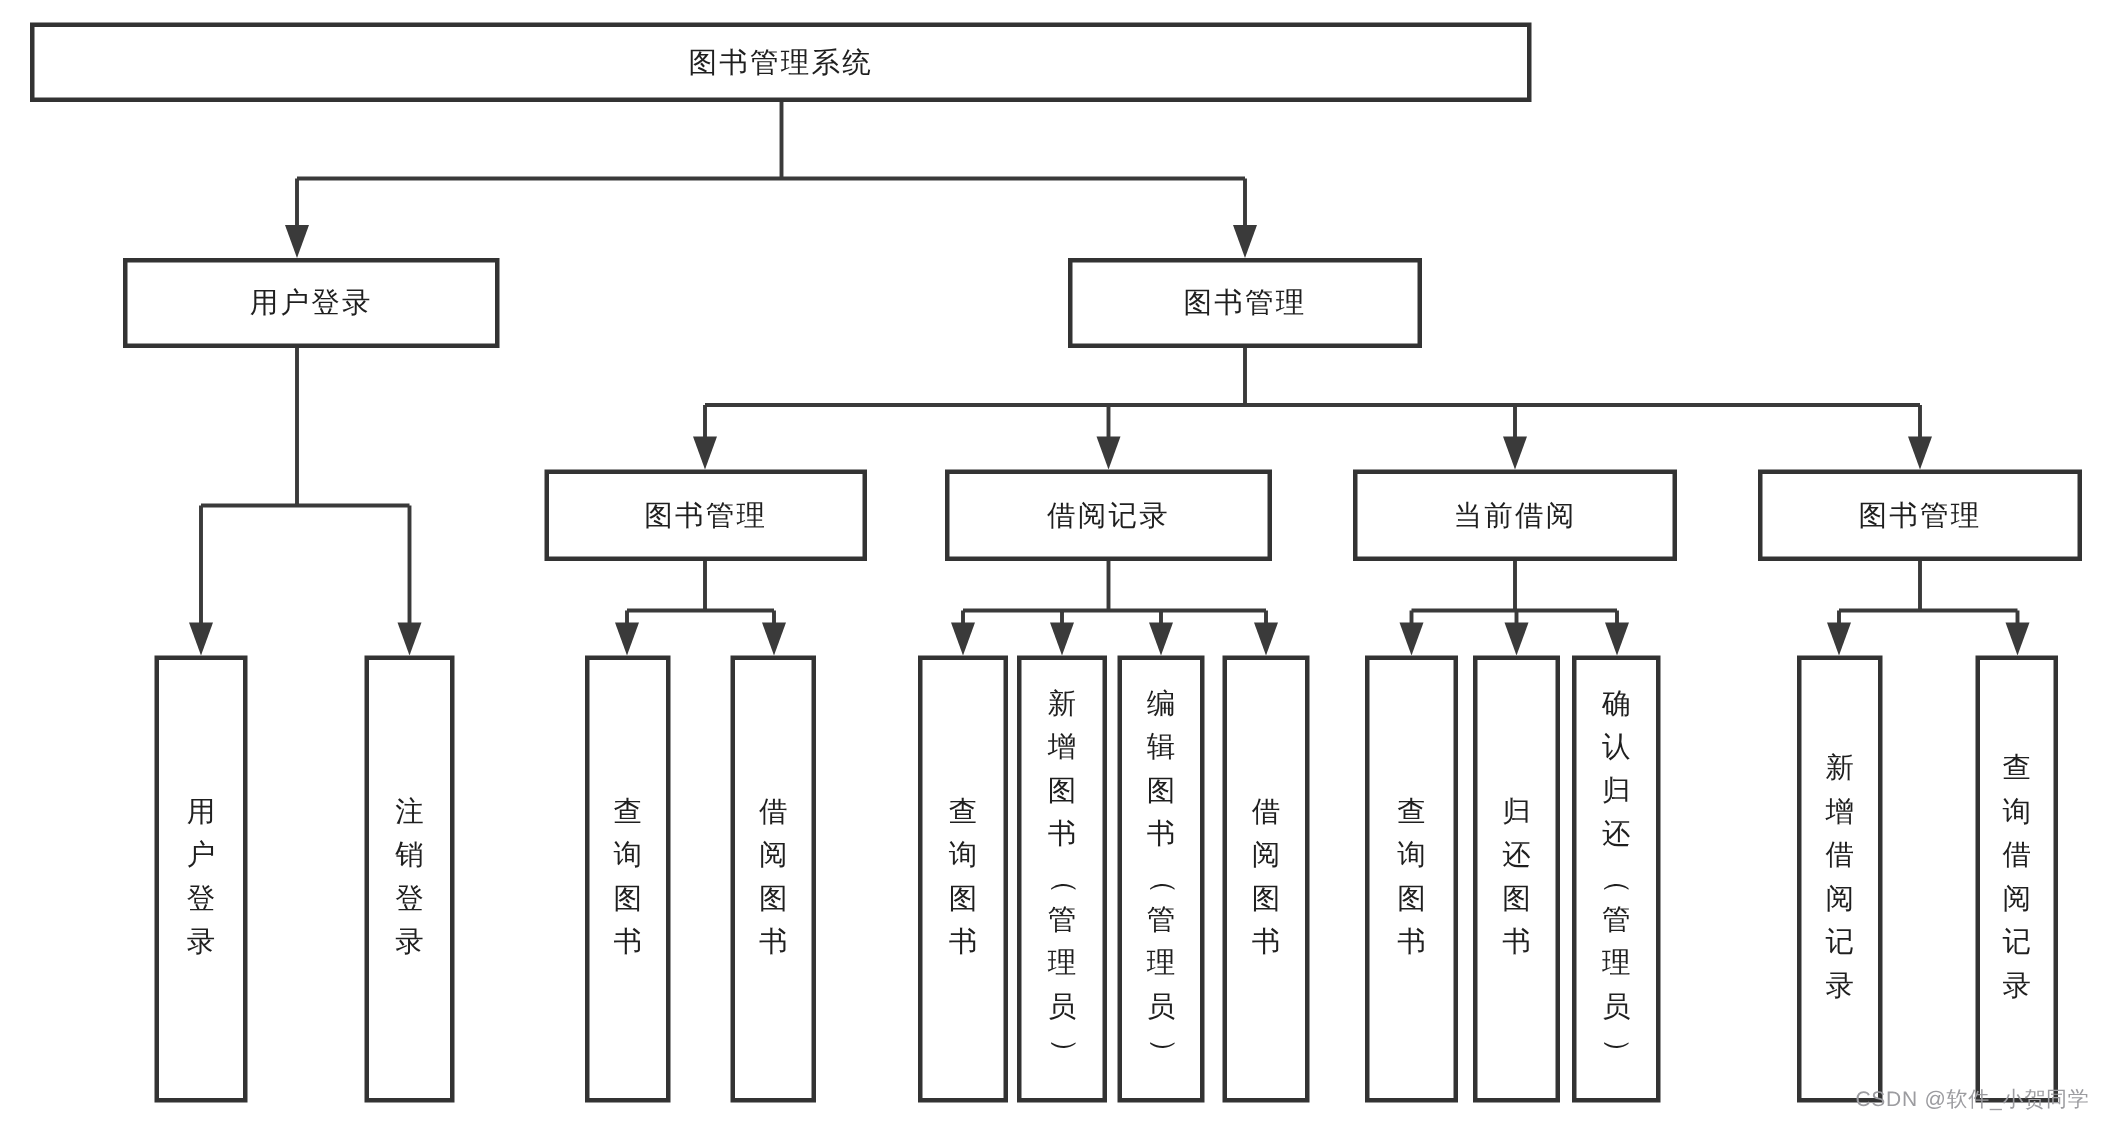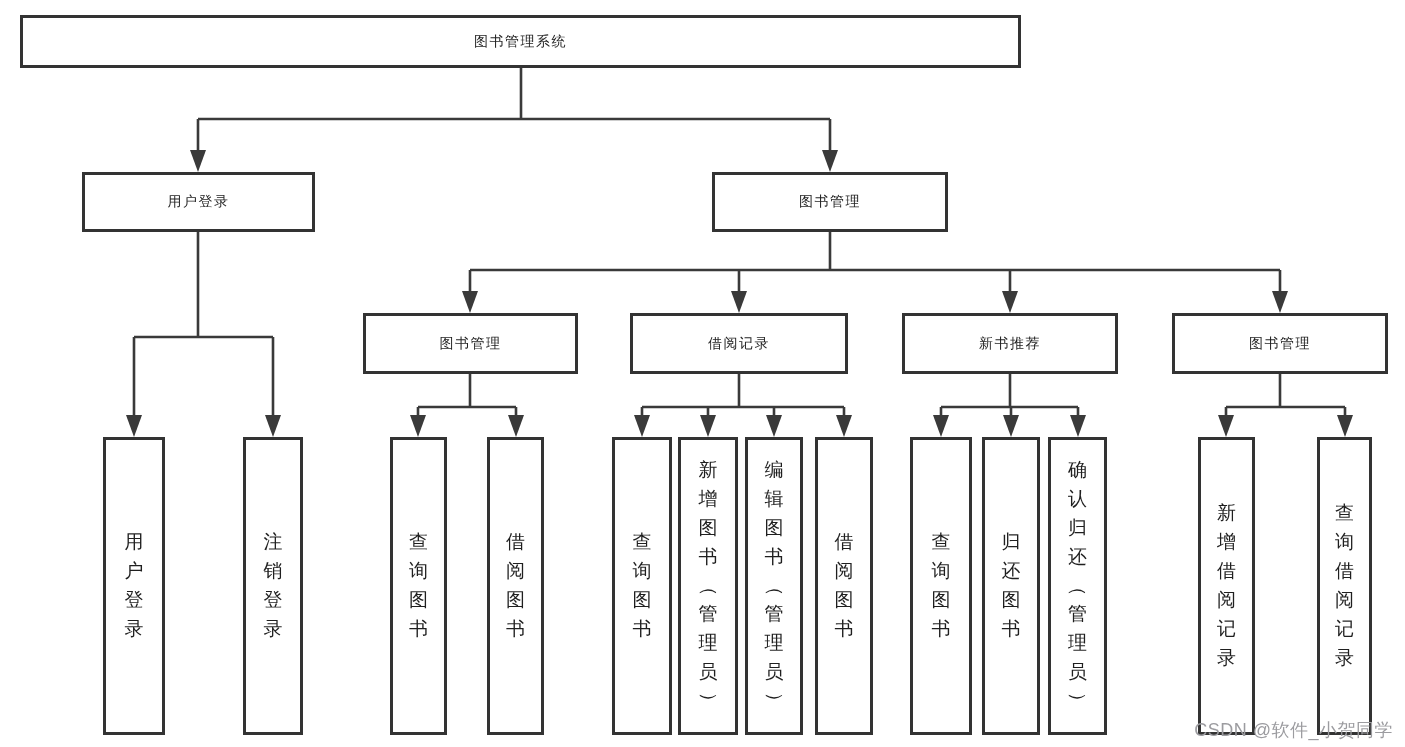--- a/index.html
+++ b/index.html
@@ -22,40 +22,40 @@
     background: #ffffff;
     border: 3px solid #333333;
     box-sizing: border-box;
     display: flex;
     align-items: center;
     justify-content: center;
     color: #1f1f1f;
     z-index: 2;
   }
   .h-box {
-    font-size: 14px;
+    font-size: 19px;
     letter-spacing: 1.5px;
     white-space: nowrap;
   }
   .v-box {
     flex-direction: column;
     font-size: 19px;
   }
   .vchar {
     display: block;
     line-height: 1.52;
     text-align: center;
   }
   .vchar.rot { transform: rotate(90deg); }
   .watermark {
     position: absolute;
     right: 12px;
     bottom: 5px;
     color: #9c9ca0;
-    font-size: 18px;
+    font-size: 14px;
     letter-spacing: 0.5px;
     z-index: 3;
     white-space: nowrap;
   }
 </style>
 </head>
 <body>
 
 <div class="diagram">
 
@@ -104,26 +104,26 @@
 
     <g stroke="#3a3a3a" stroke-width="2.6" fill="none">
       <path d="M1280,374 V407 M1226,407 H1345 M1226,407 V419 M1345,407 V419"></path>
     </g>
     <polygon fill="#3a3a3a" points="1218,415 1234,415 1226,437"></polygon>
     <polygon fill="#3a3a3a" points="1337,415 1353,415 1345,437"></polygon>
   </svg>
 
   <div class="box h-box" style="left:20px;top:15px;width:1001px;height:53px">图书管理系统</div>
 
-  <div class="box h-box" style="left:82px;top:172px;width:233px;height:60px">用户登录</div>
+  <div class="box h-box" style="left:82px;top:172px;width:251px;height:60px">用户登录</div>
   <div class="box h-box" style="left:712px;top:172px;width:236px;height:60px">图书管理</div>
 
   <div class="box h-box" style="left:363px;top:313px;width:215px;height:61px">图书管理</div>
   <div class="box h-box" style="left:630px;top:313px;width:218px;height:61px">借阅记录</div>
-  <div class="box h-box" style="left:902px;top:313px;width:216px;height:61px">新书推荐</div>
+  <div class="box h-box" style="left:902px;top:313px;width:216px;height:61px">当前借阅</div>
   <div class="box h-box" style="left:1172px;top:313px;width:216px;height:61px">图书管理</div>
 
   <div class="box v-box" style="left:103px;top:437px;width:62px;height:298px">
       <span class="vchar">用</span>
       <span class="vchar">户</span>
       <span class="vchar">登</span>
       <span class="vchar">录</span>
     </div>
   <div class="box v-box" style="left:243px;top:437px;width:60px;height:298px">
       <span class="vchar">注</span>

